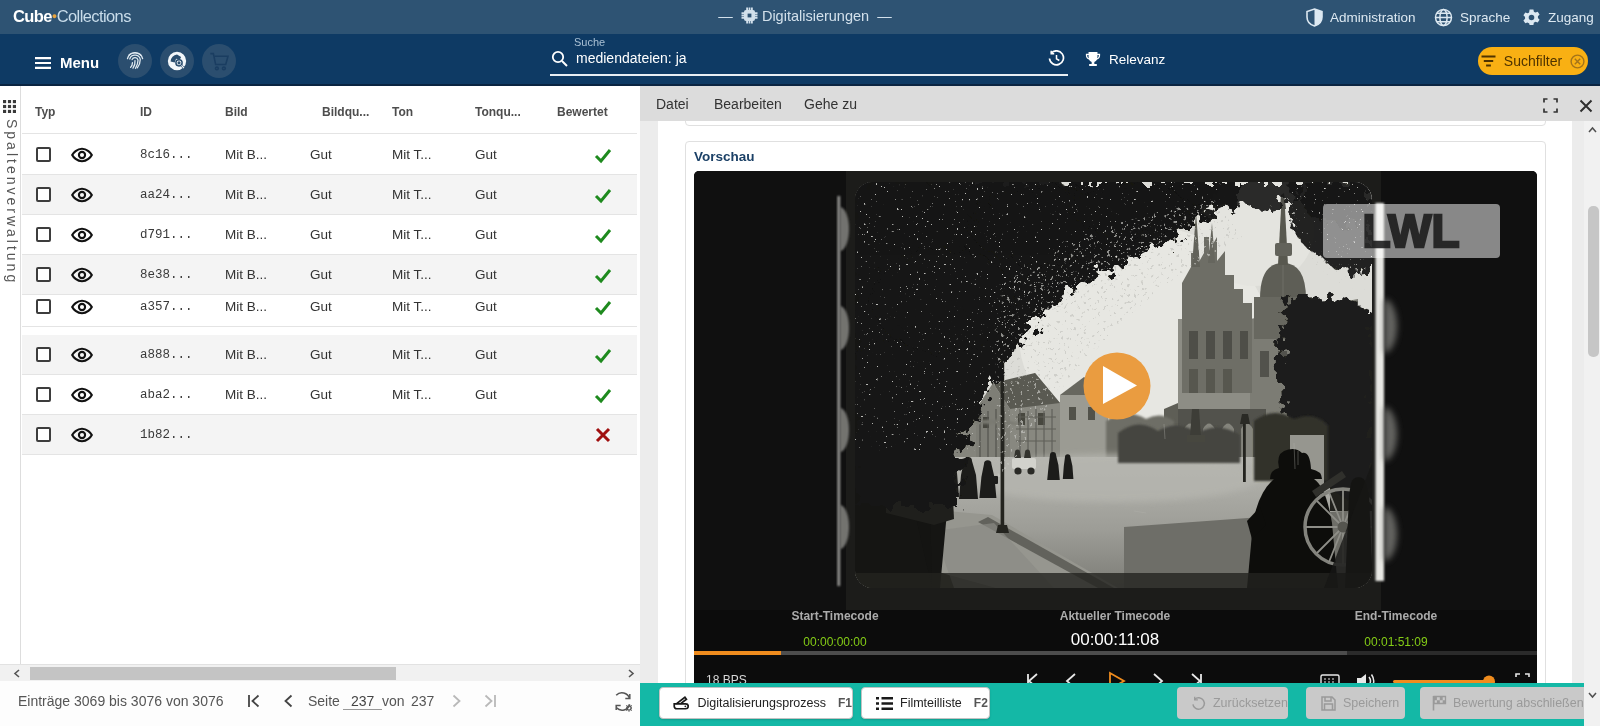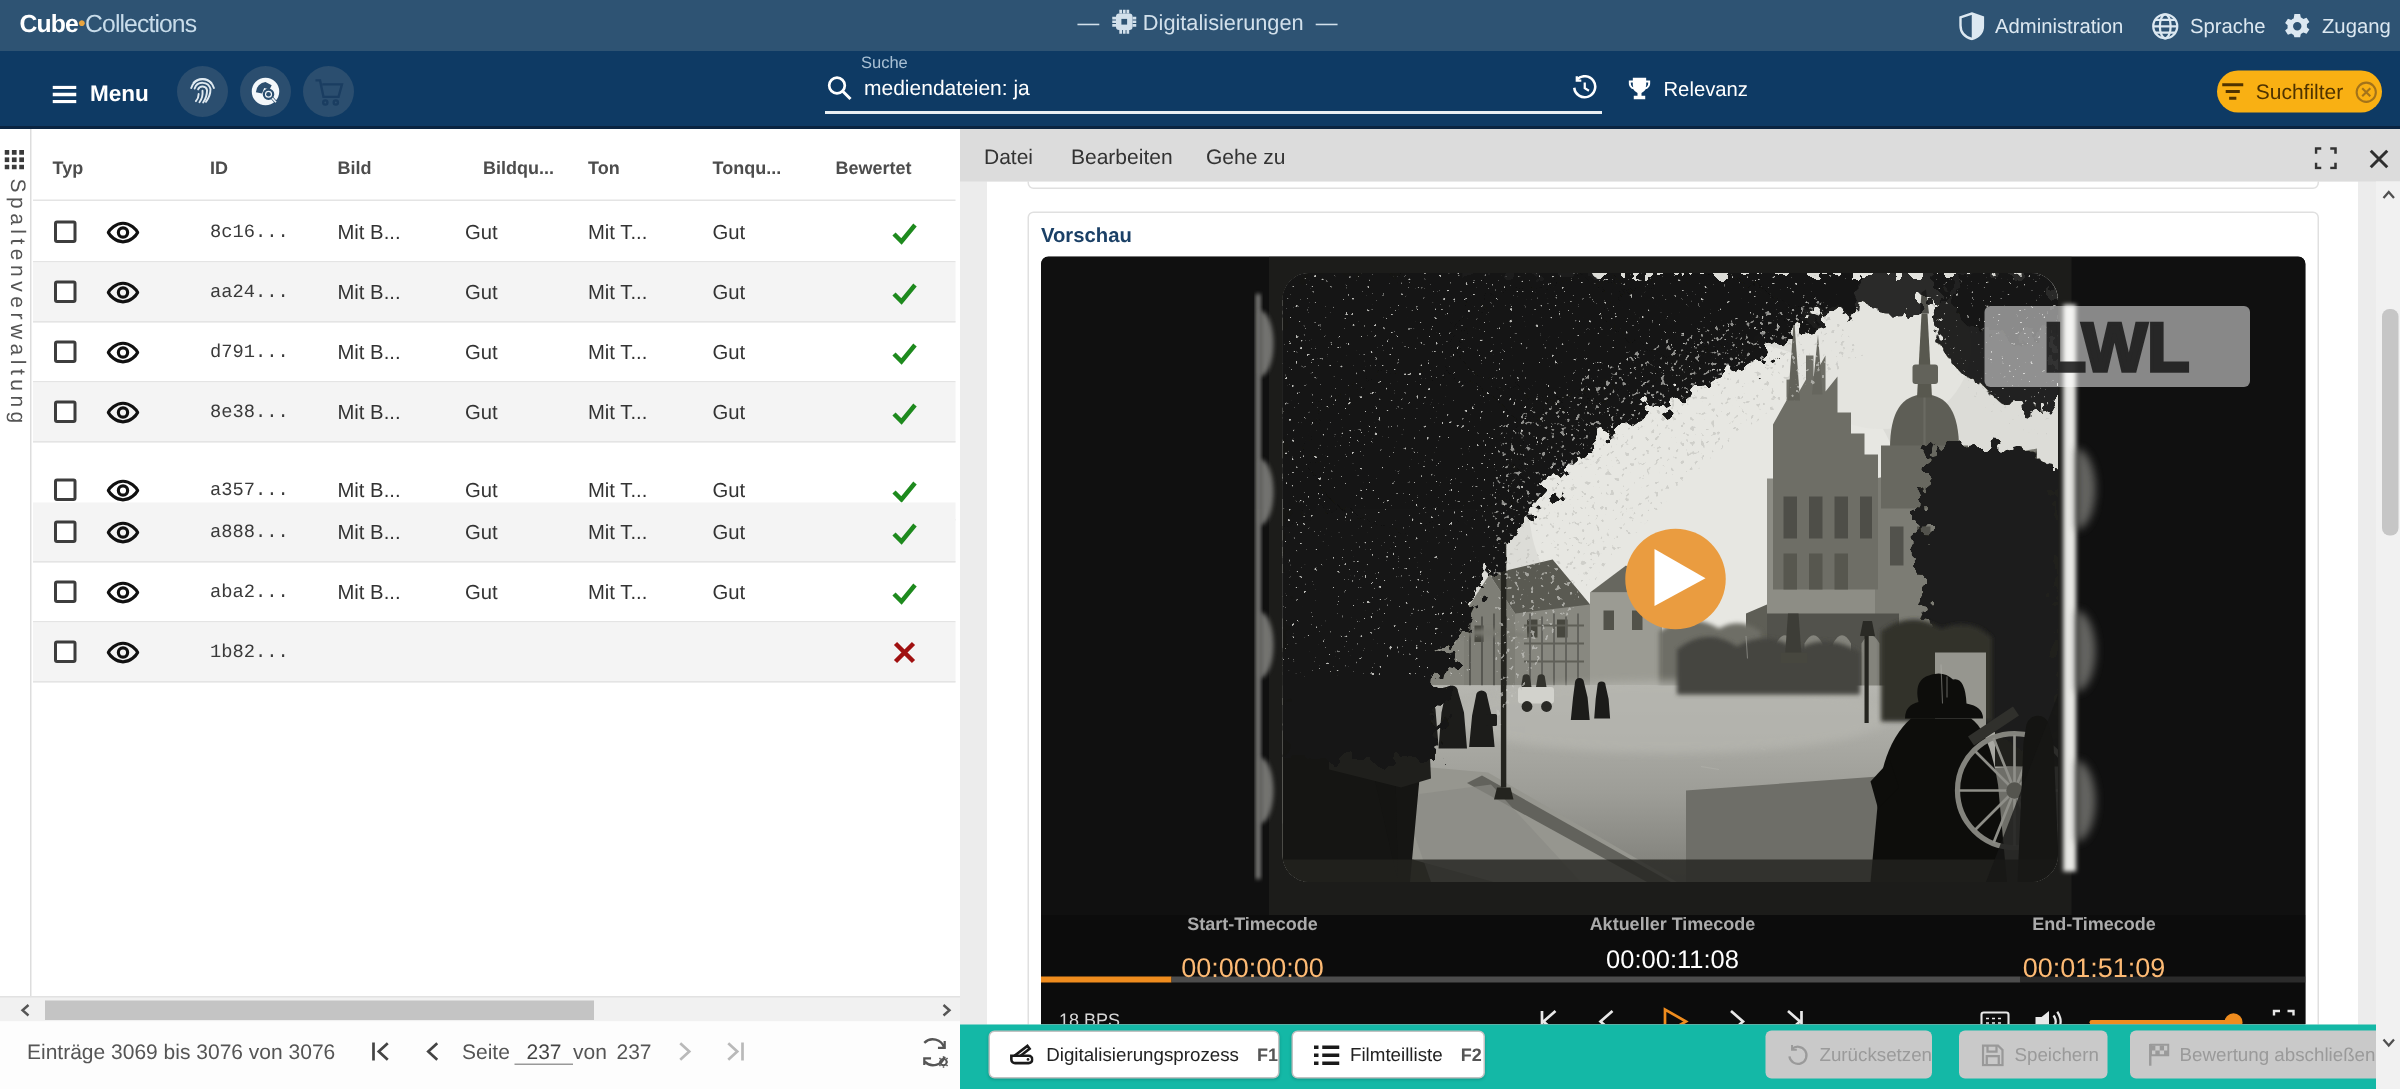--- a/index.html
+++ b/index.html
@@ -45,21 +45,21 @@
   #player { position:absolute; left:36px; top:50px; width:843px; height:512px; background:#101010; border-radius:5px 5px 0 0; overflow:hidden; }
   #vscroll { position:absolute; left:944px; top:35px; width:16px; height:605px; background:#f1f1f1; }
   #vthumb { position:absolute; left:4px; top:85px; width:11px; height:151px; background:#c6c6c6; border-radius:5px;}
   
   #botbar { position:absolute; left:0px; top:597px; width:944px; height:48px; background:#14b8a6; }
   .wbtn { position:absolute; top:4px; height:32px; background:#fff; border:1px solid #c2c2c2; border-radius:4px; display:flex; align-items:center; font-size:12.5px; color:#222; box-shadow:0 1px 2px rgba(0,0,0,0.15); white-space:nowrap;}
   .gbtn { position:absolute; top:4px; height:32px; background:#c9c9c9; border-radius:4px; display:flex; align-items:center; font-size:12.5px; color:#9a9a9a; white-space:nowrap;}
   .fkey { font-size:12px; font-weight:bold; color:#555; margin-left:12px; }
   
   .tclabel { position:absolute; font-size:12px; font-weight:bold; color:#ababab; text-align:center; width:200px;}
-  .tcval { position:absolute; font-size:18px; color:#fdba74; text-align:center; width:200px;}
+  .tcval { position:absolute; font-size:12px; color:#84cc16; text-align:center; width:200px;}
   svg { display:block; }
 </style></head>
 <body>
 <div id="topbar">
   <div id="logo"><span class="c1">Cube</span><span class="dot">●</span><span class="c2">Collections</span></div>
   <div id="title">—&nbsp; <svg style="display:inline-block;vertical-align:-3px;" width="17" height="17" viewBox="0 0 17 17">
         <g fill="#d2e0eb">
           <rect x="3" y="3" width="11" height="11" rx="2"></rect>
           <path d="M5.2 0.5 h1.8 v2.5 h-1.8 Z M7.6 0.5 h1.8 v2.5 h-1.8 Z M10 0.5 h1.8 v2.5 h-1.8 Z M5.2 14 h1.8 v2.5 h-1.8 Z M7.6 14 h1.8 v2.5 h-1.8 Z M10 14 h1.8 v2.5 h-1.8 Z M0.5 5.2 h2.5 v1.8 h-2.5 Z M0.5 7.6 h2.5 v1.8 h-2.5 Z M0.5 10 h2.5 v1.8 h-2.5 Z M14 5.2 h2.5 v1.8 h-2.5 Z M14 7.6 h2.5 v1.8 h-2.5 Z M14 10 h2.5 v1.8 h-2.5 Z"></path>
         </g>
@@ -230,21 +230,21 @@
         </svg>
         <div class="idt">8e38...</div>
         <div class="ct" style="left:203px;">Mit B...</div>
         <div class="ct" style="left:288px;">Gut</div>
         <div class="ct" style="left:370px;">Mit T...</div>
         <div class="ct" style="left:453px;">Gut</div>
         <svg class="chk" width="20" height="20" viewBox="0 0 20 20">
           <path d="M3 11 L8 16 L17 5" fill="none" stroke="#1e8a1e" stroke-width="3"></path>
         </svg>
       </div>
-<div class="row" style="top:221px;padding-left:46px;">
+<div class="row" style="top:201px;padding-left:46px;">
         <div class="cb"></div>
         <svg style="position:absolute;left:49px;top:11px;" width="22" height="18" viewBox="0 0 22 18">
           <path d="M11 2.8 C16 2.8 19.8 7 20.8 9 C19.8 11 16 15.2 11 15.2 C6 15.2 2.2 11 1.2 9 C2.2 7 6 2.8 11 2.8 Z" fill="none" stroke="#111" stroke-width="2.1"></path>
           <circle cx="11" cy="9" r="3.1" fill="none" stroke="#111" stroke-width="2.1"></circle>
         </svg>
         <div class="idt">a357...</div>
         <div class="ct" style="left:203px;">Mit B...</div>
         <div class="ct" style="left:288px;">Gut</div>
         <div class="ct" style="left:370px;">Mit T...</div>
         <div class="ct" style="left:453px;">Gut</div>

